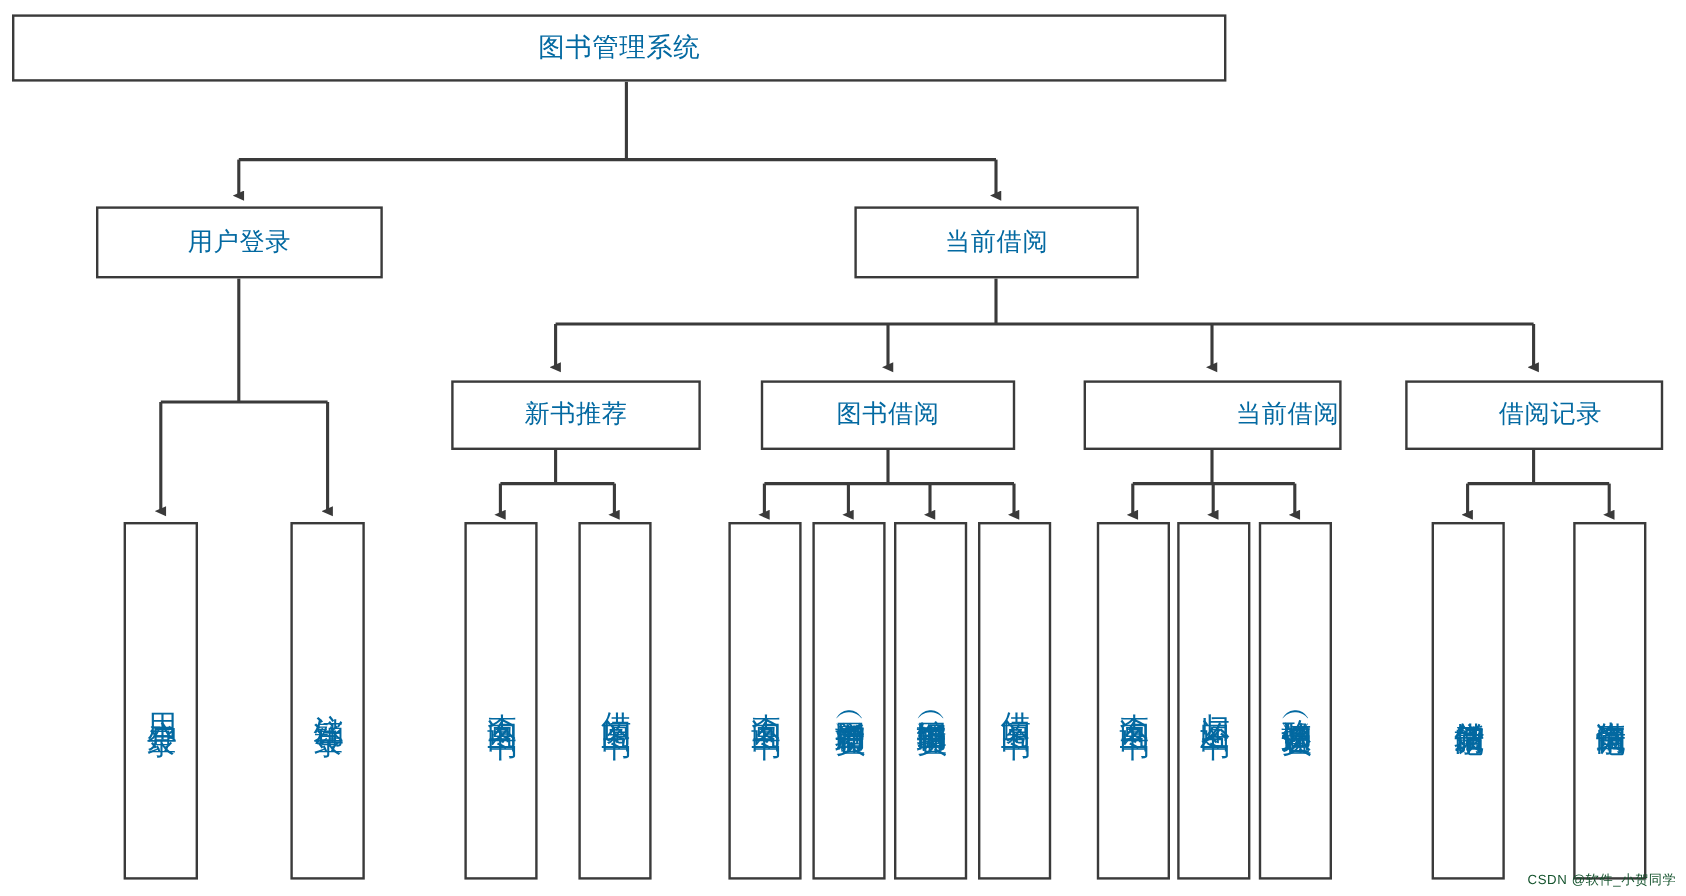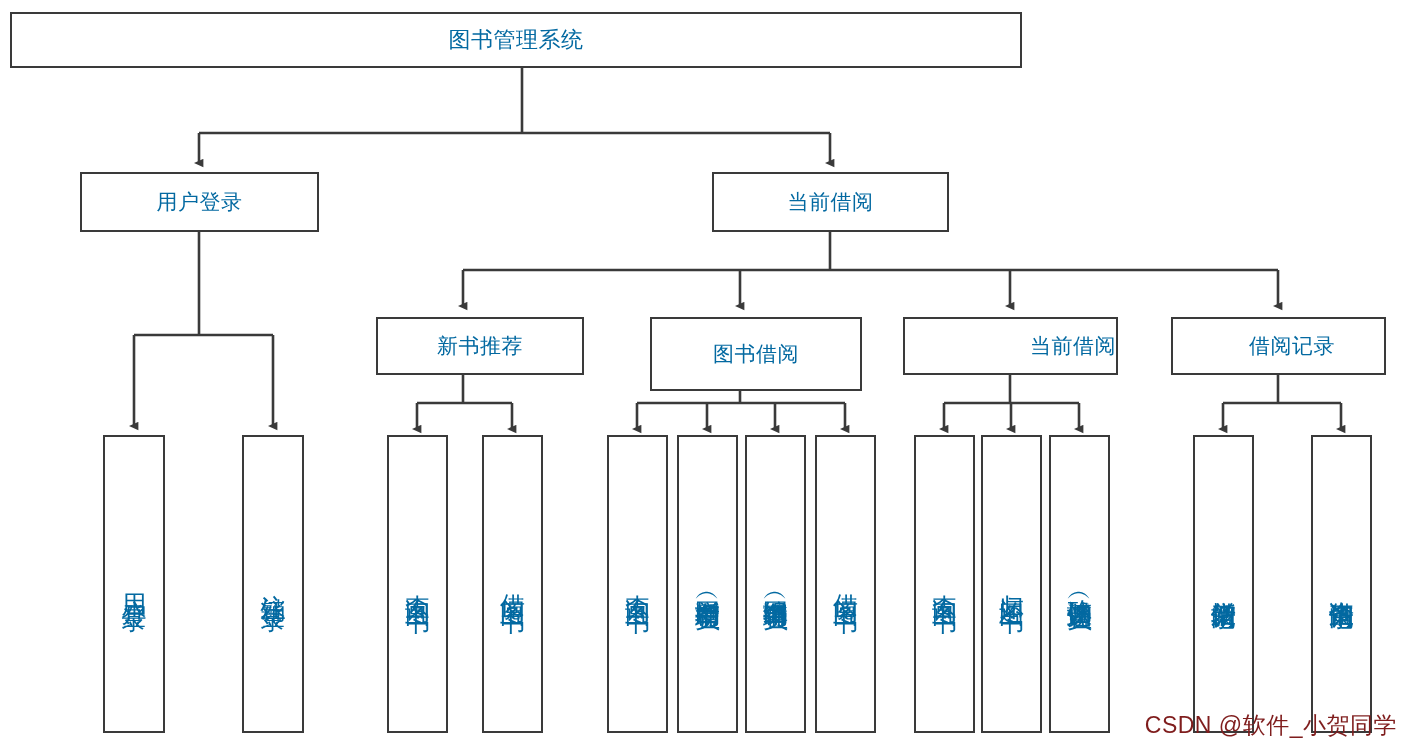--- a/index.html
+++ b/index.html
@@ -63,22 +63,22 @@
     max-height: 100%;
   }
   .node.vertical.tight .label {
     letter-spacing: 1px;
     font-size: 25px;
   }
   .watermark {
     position: absolute;
     right: 8px;
     bottom: 6px;
-    font-size: 23px;
-    color: #7f1d1d;
+    font-size: 11px;
+    color: #14532d;
     letter-spacing: 0.5px;
     white-space: nowrap;
     user-select: none;
   }
 </style>
 </head>
 <body>
 
 <div id="diagram-root">
 
@@ -141,21 +141,21 @@
   </div>
 
   <div class="node horizontal" style="left:712px; top:172px; width:237px; height:60px;">
     <span class="label">当前借阅</span>
   </div>
 
   <div class="node horizontal" style="left:376px; top:317px; width:208px; height:58px;">
     <span class="label">新书推荐</span>
   </div>
 
-  <div class="node horizontal" style="left:634px; top:317px; width:212px; height:74px;margin-left:16px;">
+  <div class="node horizontal" style="left:634px; top:317px; width:212px; height:58px;">
     <span class="label">图书借阅</span>
   </div>
 
   <div class="node horizontal" style="left:903px; top:317px; width:215px; height:58px;justify-content:flex-end;">
     <span class="label">当前借阅</span>
   </div>
 
   <div class="node horizontal" style="left:1171px; top:317px; width:215px; height:58px;padding-left:27px;">
     <span class="label">借阅记录</span>
   </div>

